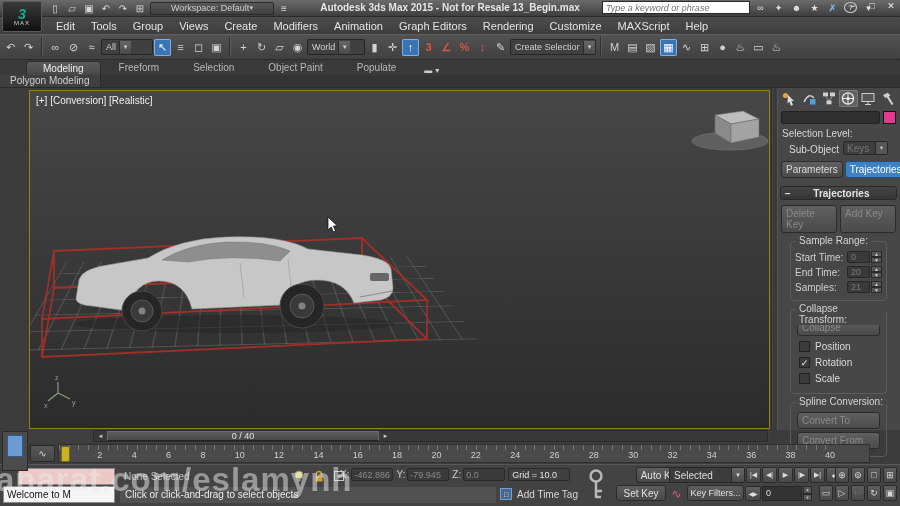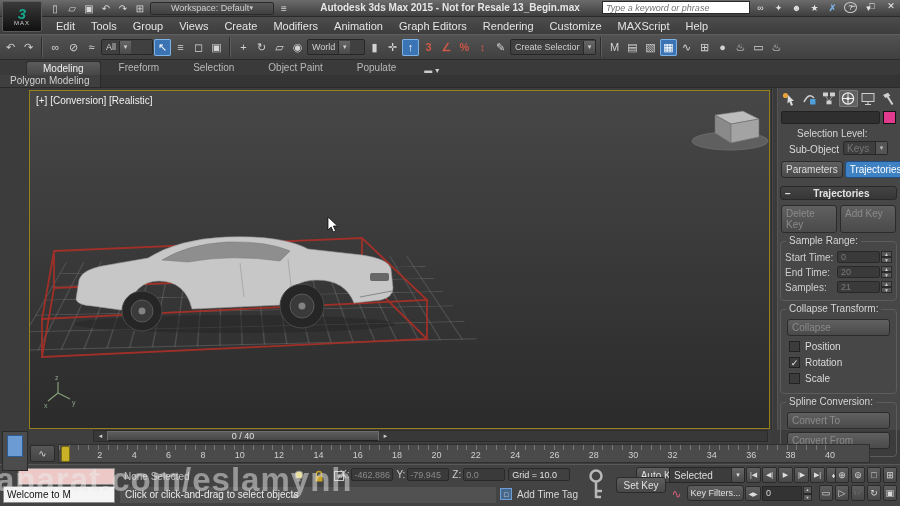--- a/index.html
+++ b/index.html
@@ -80,39 +80,39 @@
   
   .cpanel{position:absolute;left:771px;top:88px;width:129px;height:342px;background:#474747;
           border-left:1px solid #2e2e2e;padding:2px 3px 2px 8px;font-size:10px}
   .cpscroll{position:absolute;left:1px;top:0;width:5px;height:342px;background:#3a3a3a;border-right:1px solid #555}
   .cptabs{display:flex;gap:1px;margin-bottom:4px}
   .cptab{width:19px;height:17px;display:flex;align-items:center;justify-content:center;border-radius:2px}
   .cptab.active{background:#616161;box-shadow:inset 0 0 0 1px #7a7a7a}
   .namerow{display:flex;align-items:center;gap:3px;margin:3px 1px}
   .namefield{flex:1;height:13px;background:#2f2f2f;border:1px solid #222;border-radius:2px}
   .swatch{width:13px;height:13px;background:#e13a8e;border:1px solid #111}
-  .cplabel{color:#d6d6d6;margin:4px 17px 2px}
+  .cplabel{color:#d6d6d6;margin:4px 2px 2px}
   .subrow{display:flex;align-items:flex-end;gap:4px;margin:2px 9px 6px}
   .subdd{flex:1;display:flex;align-items:center;height:14px;background:#3e3e3e;
          border:1px solid #272727;border-radius:2px;padding-left:3px;color:#767676}
   .subdd .arr{margin-left:auto;width:12px;height:12px;background:#555;display:flex;align-items:center;
               justify-content:center;font-size:7px;color:#bbb;border-left:1px solid #2a2a2a}
   .pt-row{display:flex;gap:2px;margin:3px 1px 8px}
   .pbtn{background:linear-gradient(#606060,#4a4a4a);border:1px solid #2b2b2b;border-radius:3px;
         color:#dcdcdc;font-size:10px;text-align:left;padding:2px 4px}
   .pbtn.disabled{color:#8b8b8b}
   .pbtn.primary{background:#3f82c4;color:#fff;border-color:#1f4f86}
   .pt-row .pbtn{flex:1}
   .rollout{margin:2px 0 5px;height:14px;background:linear-gradient(#444,#363636);
            border:1px solid #292929;border-radius:3px;display:flex;align-items:center;
            padding:0 4px;color:#e2e2e2;font-weight:bold}
   .rollout .rtitle{flex:1;text-align:center}
   .keybtns{display:flex;gap:3px;margin:2px 1px 8px}
   .keybtns .pbtn{flex:1}
-  .group{border:1px solid #5c5c5c;border-radius:4px;margin:8px 0 6px;padding:6px 4px 4px;position:relative}
+  .group{border:1px solid #5c5c5c;border-radius:4px;margin:8px 10px 6px;padding:6px 4px 4px;position:relative}
   .gtitle{position:absolute;top:-7px;left:5px;background:#474747;padding:0 3px;color:#d5d5d5}
   .spinrow{display:flex;align-items:center;margin:3px 0}
   .spinrow .slabel{width:52px;color:#cfcfcf;flex:none}
   .sfield{flex:1;height:12px;background:#3a3a3a;border:1px solid #282828;border-radius:2px;
           color:#7a7a7a;padding:0 3px;font-size:9px;line-height:11px}
   .spinner{width:11px;flex:none;display:flex;flex-direction:column;margin-left:1px}
   .spinner span{height:6px;background:#575757;border:1px solid #2a2a2a;font-size:5px;line-height:4px;
                 text-align:center;color:#ccc}
   .gbtn{display:block;margin:3px 2px}
   .chkrow{display:flex;align-items:center;gap:5px;margin:5px 4px}
@@ -634,21 +634,21 @@
         <line x1="9" y1="23" x2="15" y2="23" stroke="#b8b8b8" stroke-width="2.5"></line>
         <line x1="9" y1="29" x2="14" y2="29" stroke="#b8b8b8" stroke-width="2.5"></line>
       </svg>
     </span>
 
     <span class="sbtn" style="left:636px;top:2px;width:50px;height:16px">Auto Key</span>
     <span class="seldd">
       <span>Selected</span>
       <span class="arr">▾</span>
     </span>
-    <span class="sbtn" style="left:616px;top:12px;width:50px;height:16px">Set Key</span>
+    <span class="sbtn" style="left:616px;top:20px;width:50px;height:16px">Set Key</span>
     <span class="tangenticon">∿</span>
     <span class="sbtn" style="left:687px;top:20px;width:57px;height:16px;font-size:9px">Key Filters...</span>
 
     <div class="playrow">
 
     <span class="pbtnicon">|◀</span>
         <span class="pbtnicon">◀|</span>
         <span class="pbtnicon">▶</span>
         <span class="pbtnicon">|▶</span>
         <span class="pbtnicon">▶|</span>

